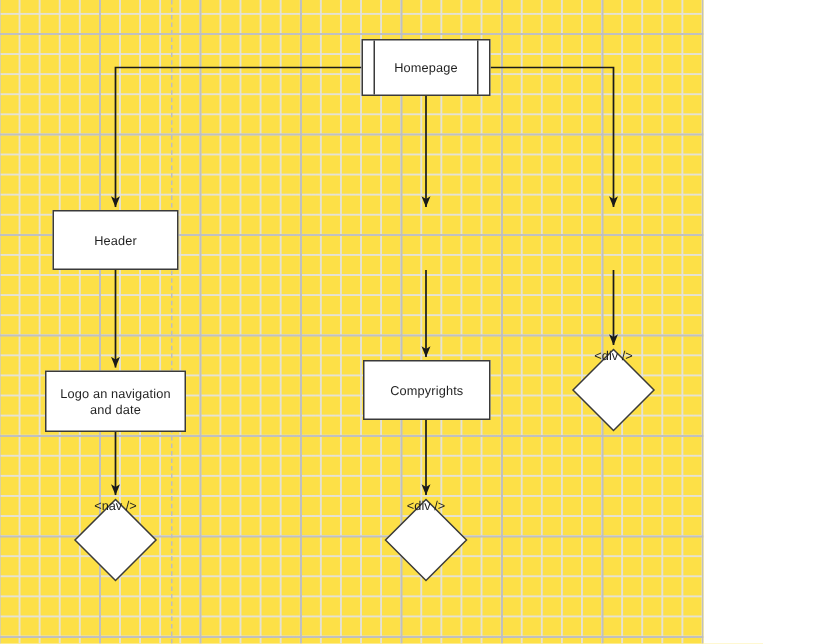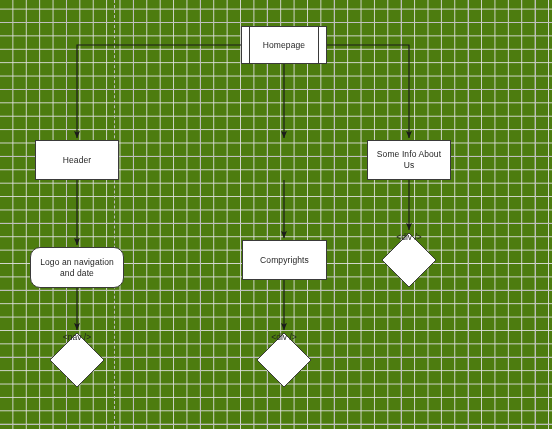--- a/index.html
+++ b/index.html
@@ -1,18 +1,18 @@
 <!DOCTYPE html>
 <html><head>
 <meta charset="utf-8">
 <style>
   html,body{margin:0;padding:0;background:#ffffff;}
   body{width:552px;height:429px;overflow:hidden;
        font-family:"Liberation Sans","DejaVu Sans",sans-serif;}
-  #canvas{position:relative;width:552px;height:429px;overflow:hidden;background:#4d7c0f;}
+  #canvas{position:relative;width:469px;height:429px;overflow:hidden;background:#fde047;}
 
   
   #grid{position:absolute;inset:0;
     background-image:
       linear-gradient(to right, rgba(190,190,190,0.95) 1px, transparent 1px),
       linear-gradient(to bottom, rgba(190,190,190,0.95) 1px, transparent 1px),
       linear-gradient(to right, rgba(226,226,226,0.9) 1px, transparent 1px),
       linear-gradient(to bottom, rgba(226,226,226,0.9) 1px, transparent 1px);
     background-size:67px 67px, 67px 67px, 13.4px 13.4px, 13.4px 13.4px;
     background-position:-1px 22px, -1px 22px, -1px 22px, -1px 22px;
@@ -69,25 +69,22 @@
 
   <div class="node proc" style="left:241px;top:26px;width:86px;height:38px;">
     <span class="lbl">Homepage</span>
   </div>
 
   <div class="node" style="left:35px;top:140px;width:84px;height:40px;text-align:center;">
     <span class="lbl">Header</span>
   </div>
 
 
-  <div class="node" style="left:367px;top:140px;width:84px;height:40px;">
-    <span class="lbl">Some Info About Us</span>
-  </div>
 
-  <div class="node" style="left:30px;top:247px;width:94px;height:41px;border-radius:10px;">
+  <div class="node" style="left:30px;top:247px;width:94px;height:41px;">
     <span class="lbl">Logo an navigation and date</span>
   </div>
 
   <div class="node" style="left:242px;top:240px;width:85px;height:40px;">
     <span class="lbl">Compyrights</span>
   </div>
 
   <div class="diamond" style="left:381px;top:232px;width:56px;height:56px;">
     <svg width="56" height="56" viewBox="0 0 56 56">
       <polygon points="28,1 55,28 28,55 1,28" fill="#ffffff" stroke="#3a3a3a" stroke-width="1"></polygon>

